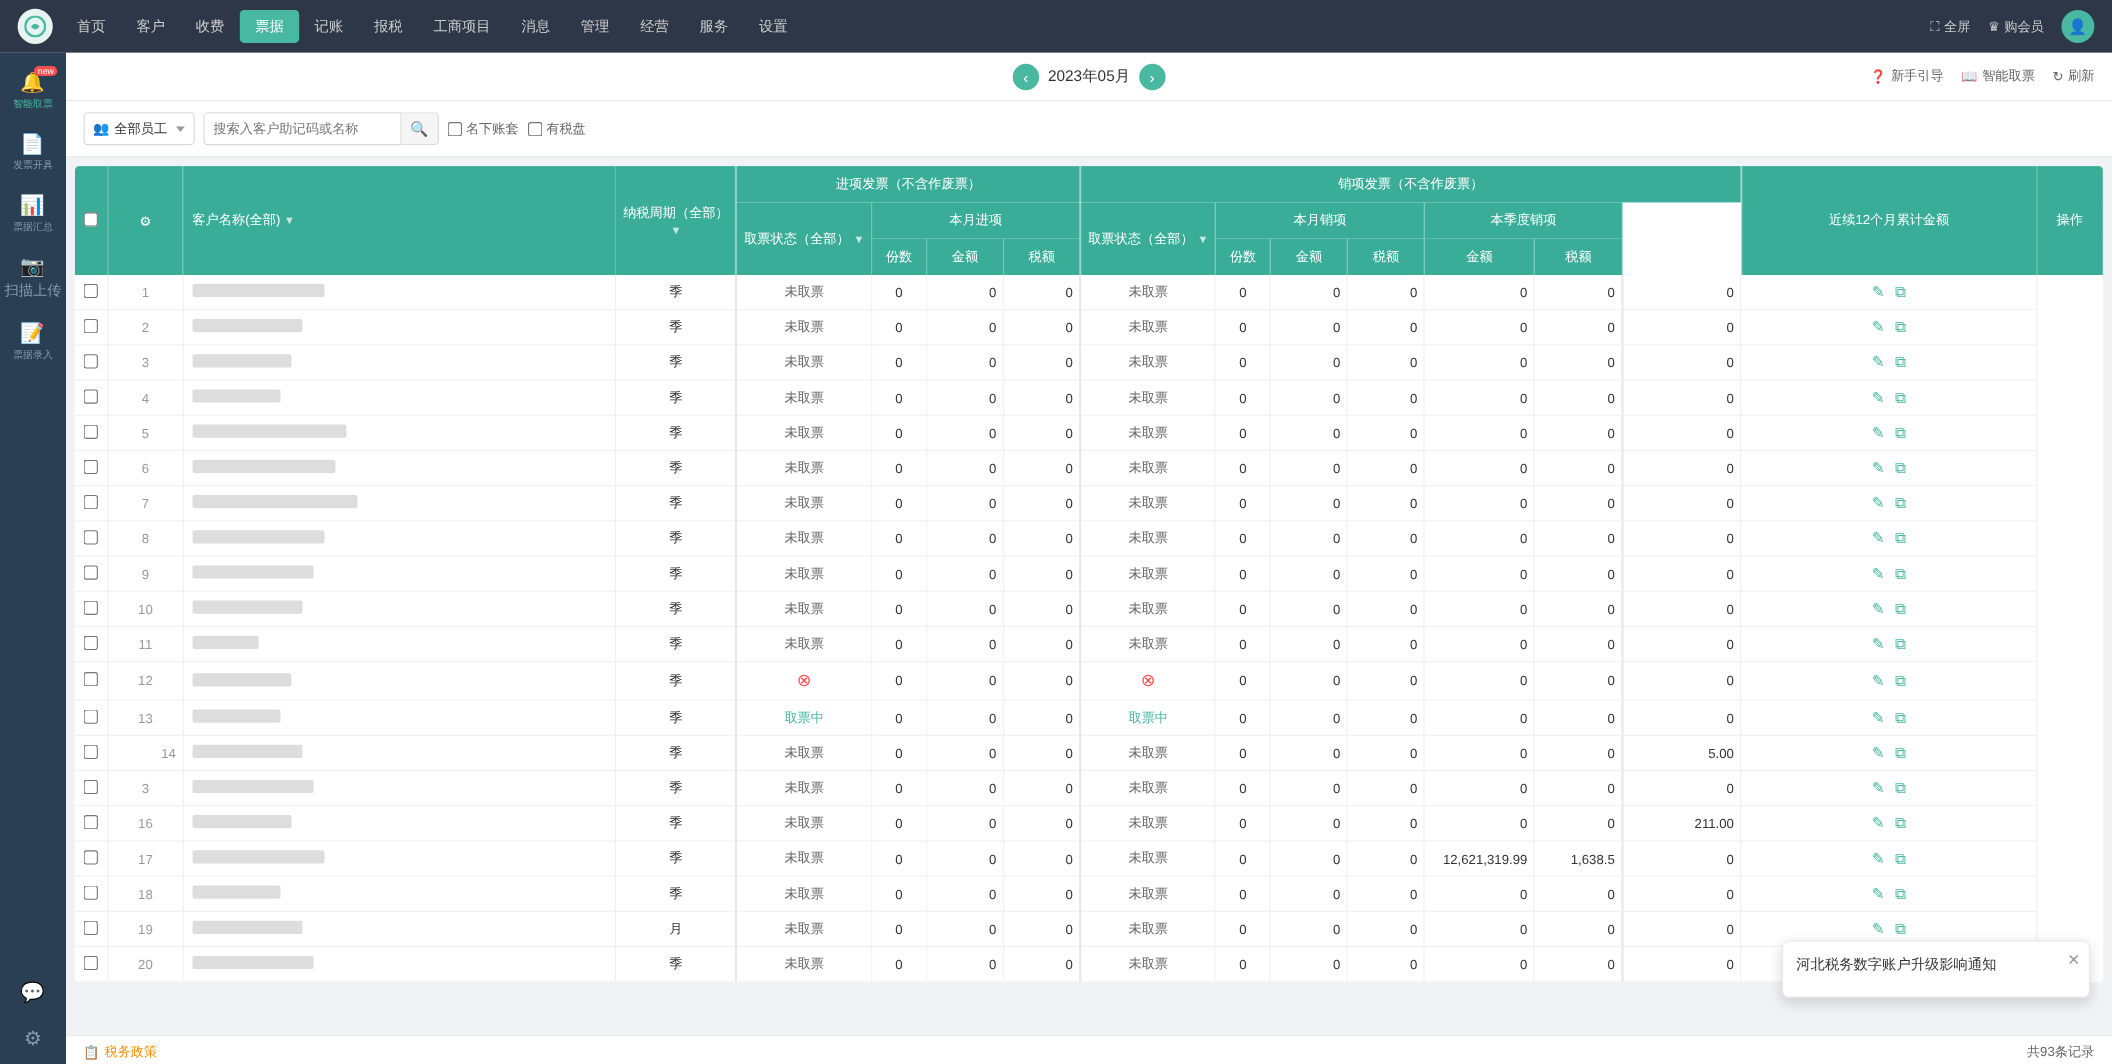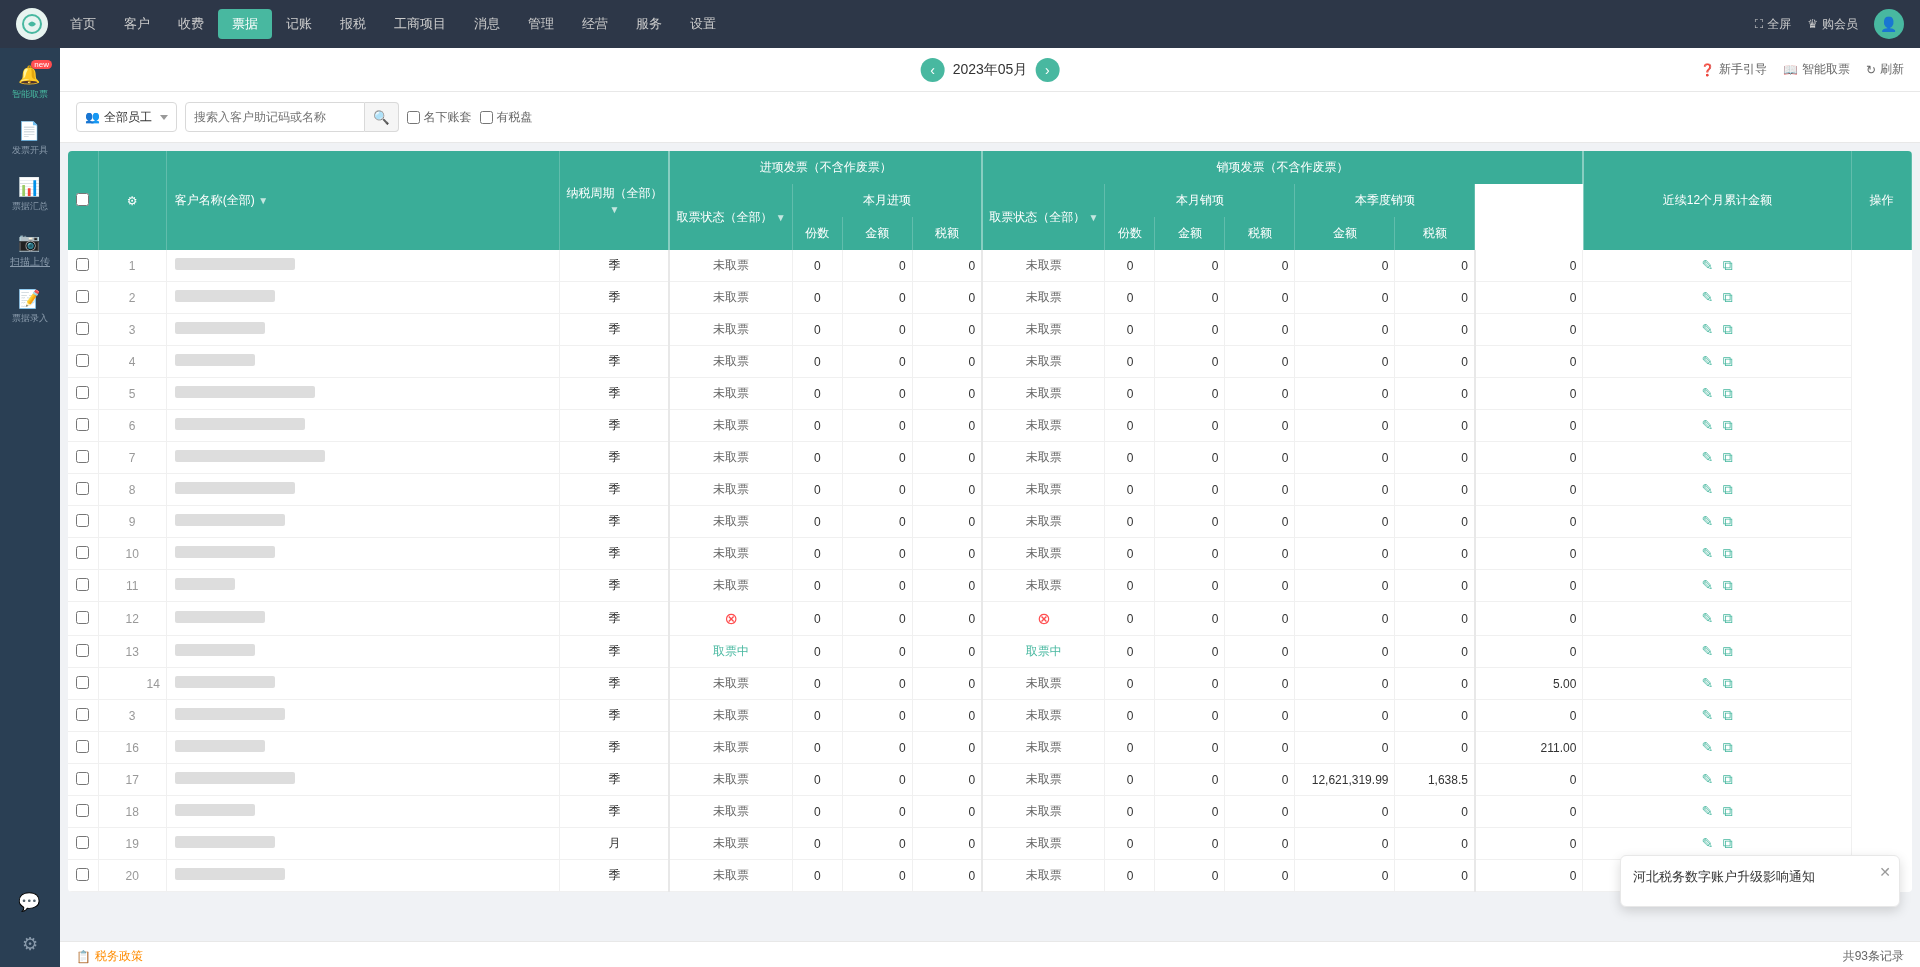--- a/index.html
+++ b/index.html
@@ -112,21 +112,21 @@
     <div class="sidebar-item">
       <span class="sidebar-icon">📄</span>
       <span style="font-size:9px; line-height:1.2;">发票开具</span>
     </div>
     <div class="sidebar-item">
       <span class="sidebar-icon">📊</span>
       <span style="font-size:9px; line-height:1.2;">票据汇总</span>
     </div>
     <div class="sidebar-item">
       <span class="sidebar-icon">📷</span>
-      <span style="font-size:10px; line-height:1.2;text-decoration:underline;">扫描上传</span>
+      <span style="font-size:13px; line-height:1.2;">扫描上传</span>
     </div>
     <div class="sidebar-item">
       <span class="sidebar-icon">📝</span>
       <span style="font-size:9px; line-height:1.2;">票据录入</span>
     </div>
 
     <div style="margin-top:auto; margin-bottom:8px; display:flex; flex-direction:column; gap:4px; align-items:center;">
       <div class="sidebar-item" style="width:100%">
         <span style="font-size:18px;">💬</span>
       </div>

